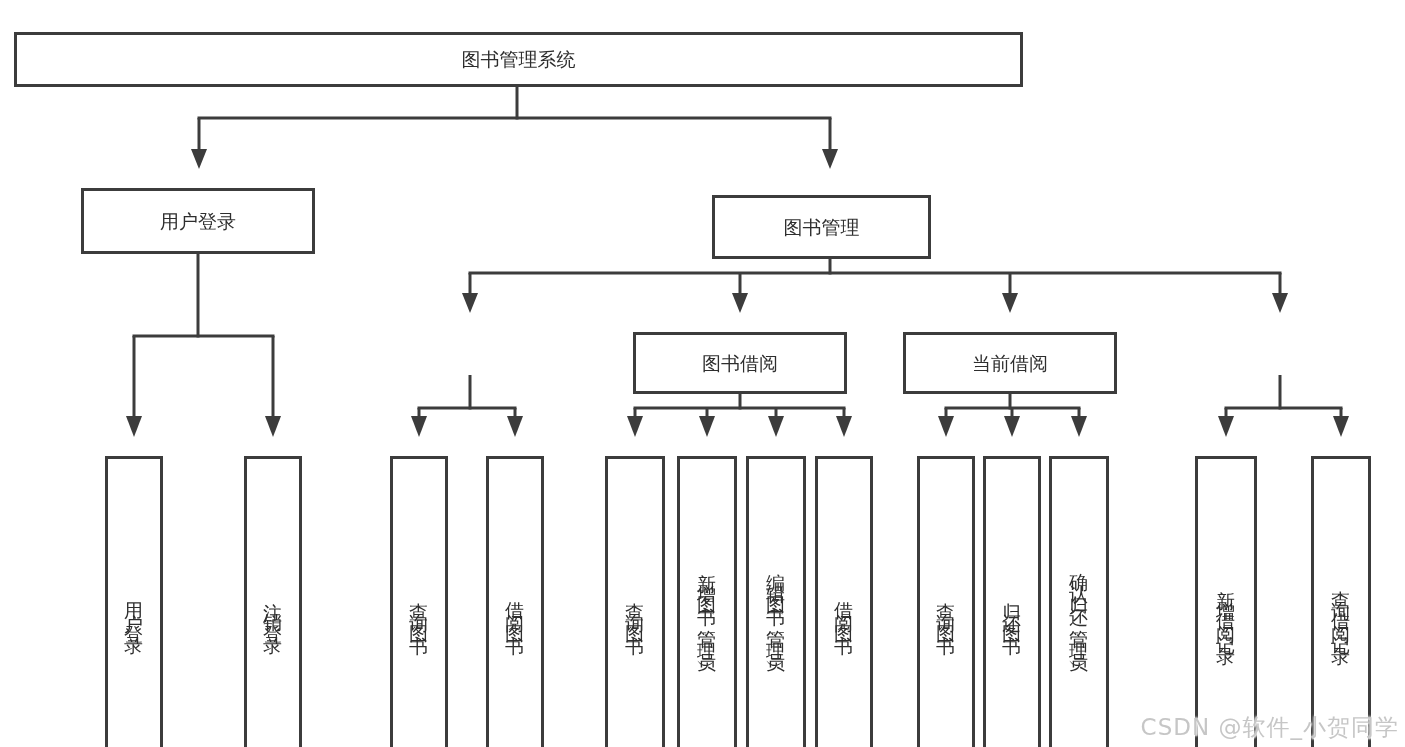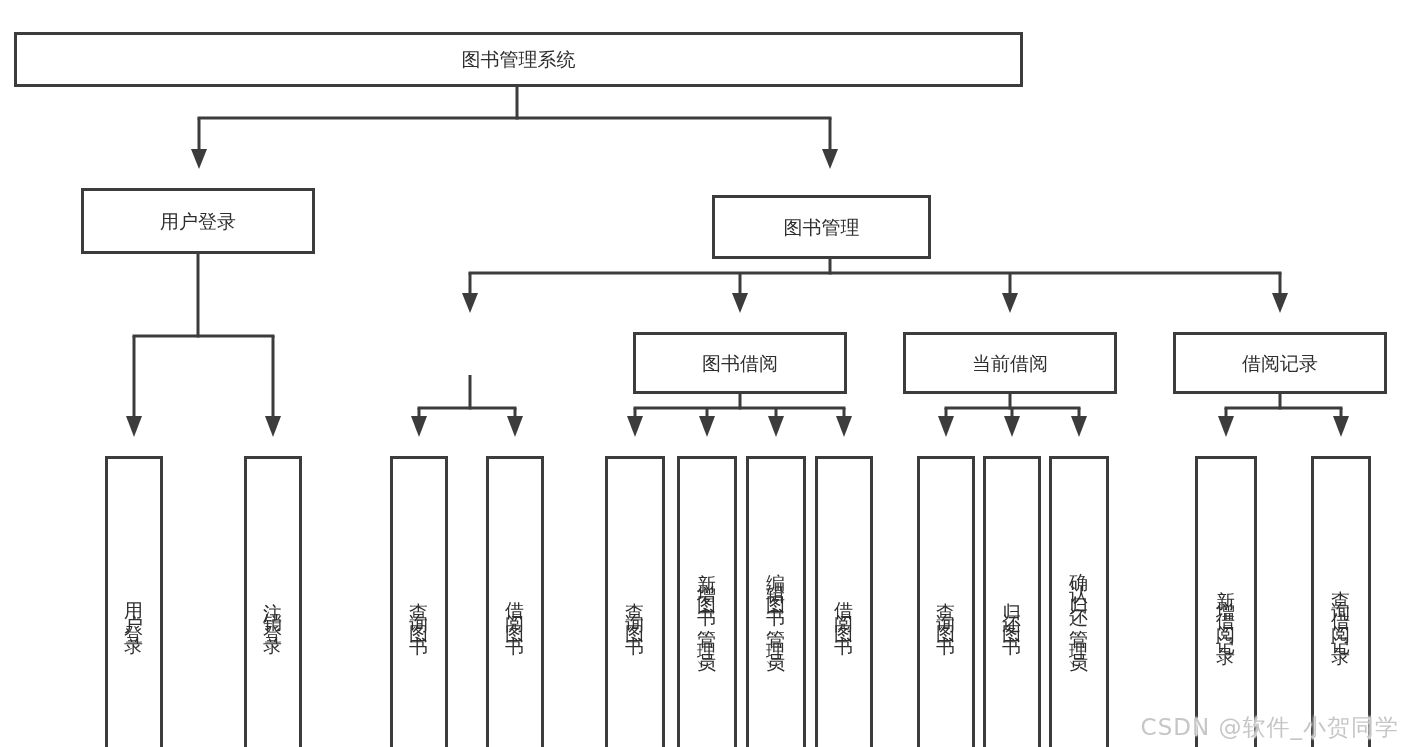--- a/index.html
+++ b/index.html
@@ -135,23 +135,20 @@
   <div class="node h" style="left:712px;top:176px;width:219px;height:64px">
     <span>图书管理</span>
   </div>
 
   <div class="node h" style="left:633px;top:313px;width:214px;height:62px">
     <span>图书借阅</span>
   </div>
   <div class="node h" style="left:903px;top:313px;width:214px;height:62px">
     <span>当前借阅</span>
   </div>
-  <div class="node h" style="left:1173px;top:313px;width:214px;height:62px">
-    <span>借阅记录</span>
-  </div>
 
   <div class="node v" style="left:105px;top:437px;width:58px;height:296px">
     <span class="vlabel">用户登录</span>
   </div>
   <div class="node v" style="left:244px;top:437px;width:58px;height:296px">
     <span class="vlabel">注销登录</span>
   </div>
 
   <div class="node v" style="left:390px;top:437px;width:58px;height:296px">
     <span class="vlabel">查询图书</span>

